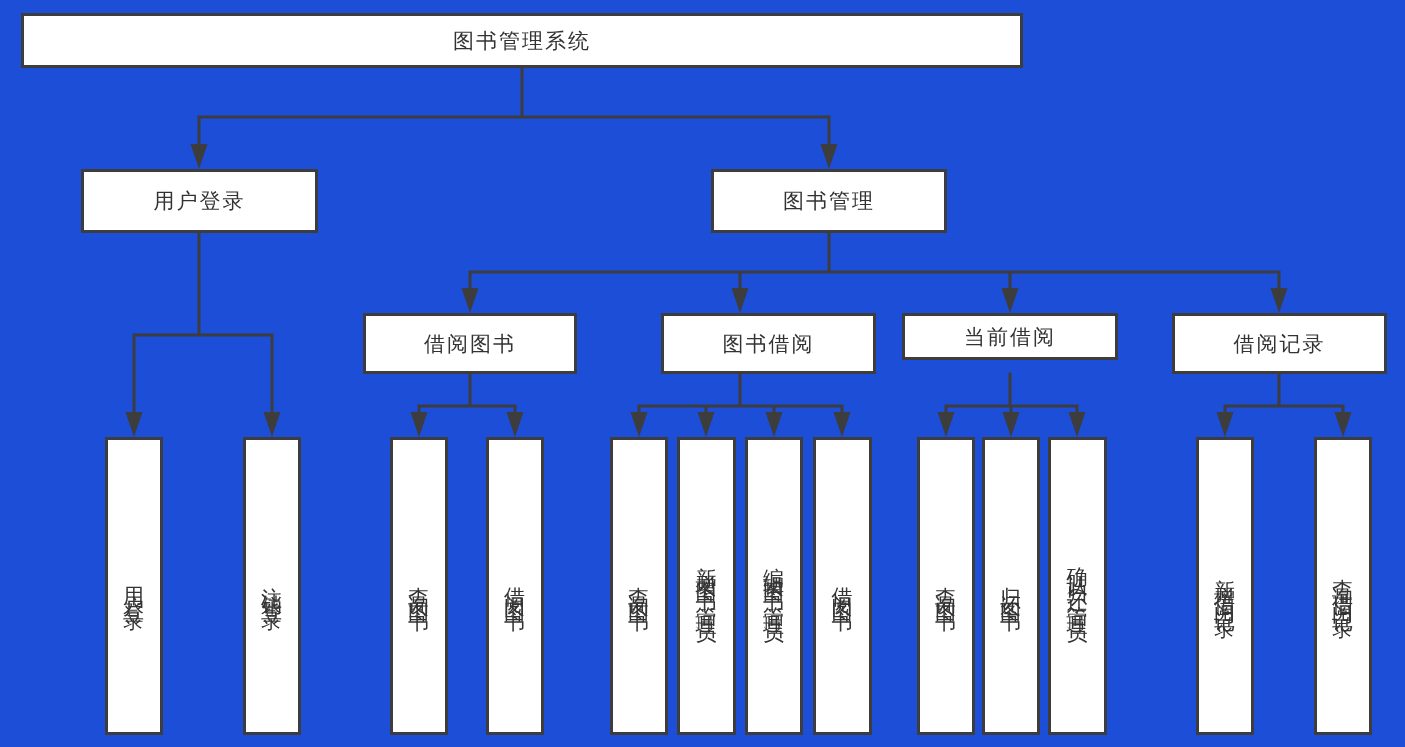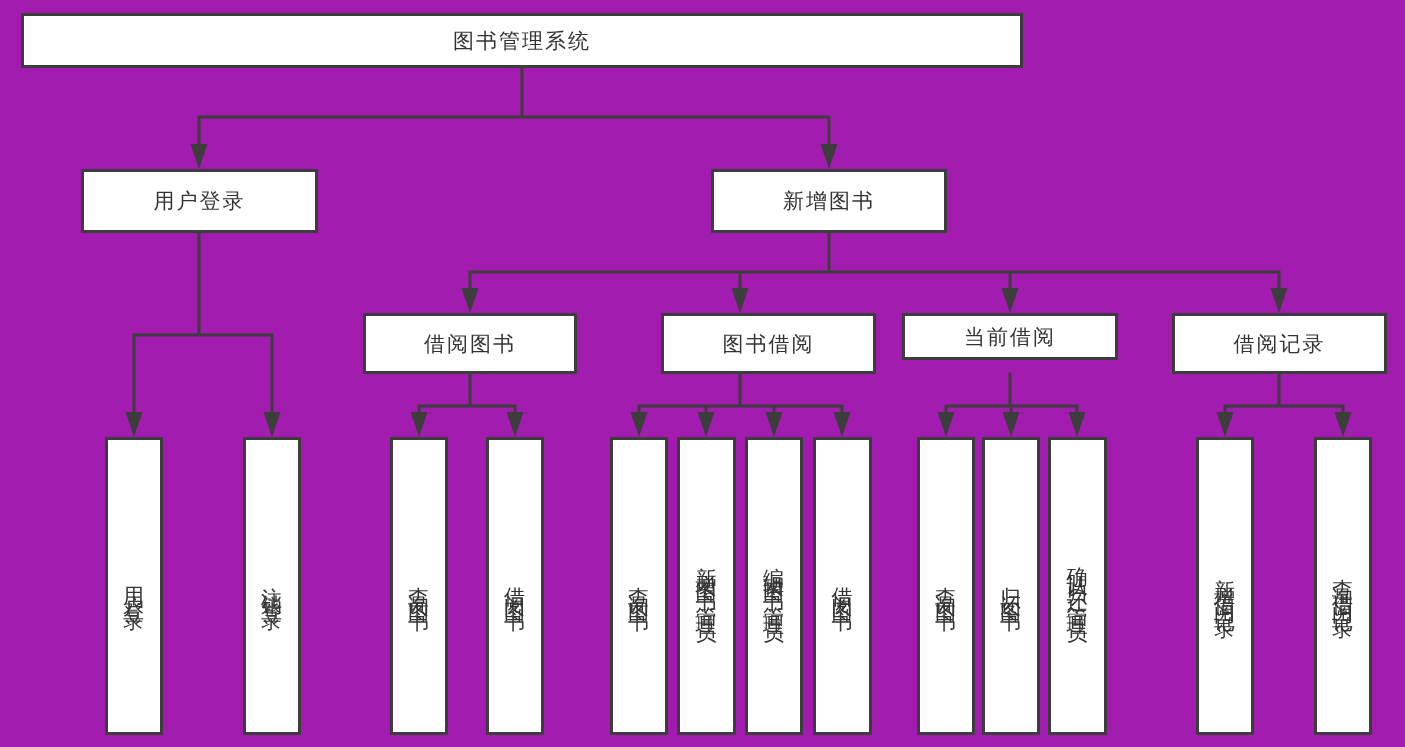--- a/index.html
+++ b/index.html
@@ -1,19 +1,19 @@
 <!DOCTYPE html>
 <html><head>
 <meta charset="utf-8">
 <style>
   html,body{margin:0;padding:0;background:#ffffff;}
   .stage{
     position:relative;
     width:1405px;height:747px;
-    background:#a21caf;
+    background:#1d4ed8;
     font-family:"Liberation Sans","DejaVu Sans",sans-serif;
     overflow:hidden;
   }
   svg.connectors{position:absolute;left:0;top:0;width:1405px;height:747px;}
   .node{
     position:absolute;
     box-sizing:border-box;
     border:3px solid #3d3d3d;
     background:#ffffff;
     display:flex;
@@ -75,21 +75,21 @@
   </svg>
 
   <div class="node h-node" style="left:21px;top:13px;width:1002px;height:55px;">
     <span>图书管理系统</span>
   </div>
 
   <div class="node h-node" style="left:81px;top:169px;width:237px;height:64px;">
     <span>用户登录</span>
   </div>
   <div class="node h-node" style="left:711px;top:169px;width:236px;height:64px;">
-    <span>新增图书</span>
+    <span>图书管理</span>
   </div>
 
   <div class="node h-node" style="left:363px;top:313px;width:214px;height:61px;">
     <span>借阅图书</span>
   </div>
   <div class="node h-node" style="left:661px;top:313px;width:215px;height:61px;">
     <span>图书借阅</span>
   </div>
   <div class="node h-node" style="left:902px;top:313px;width:216px;height:47px;">
     <span>当前借阅</span>

